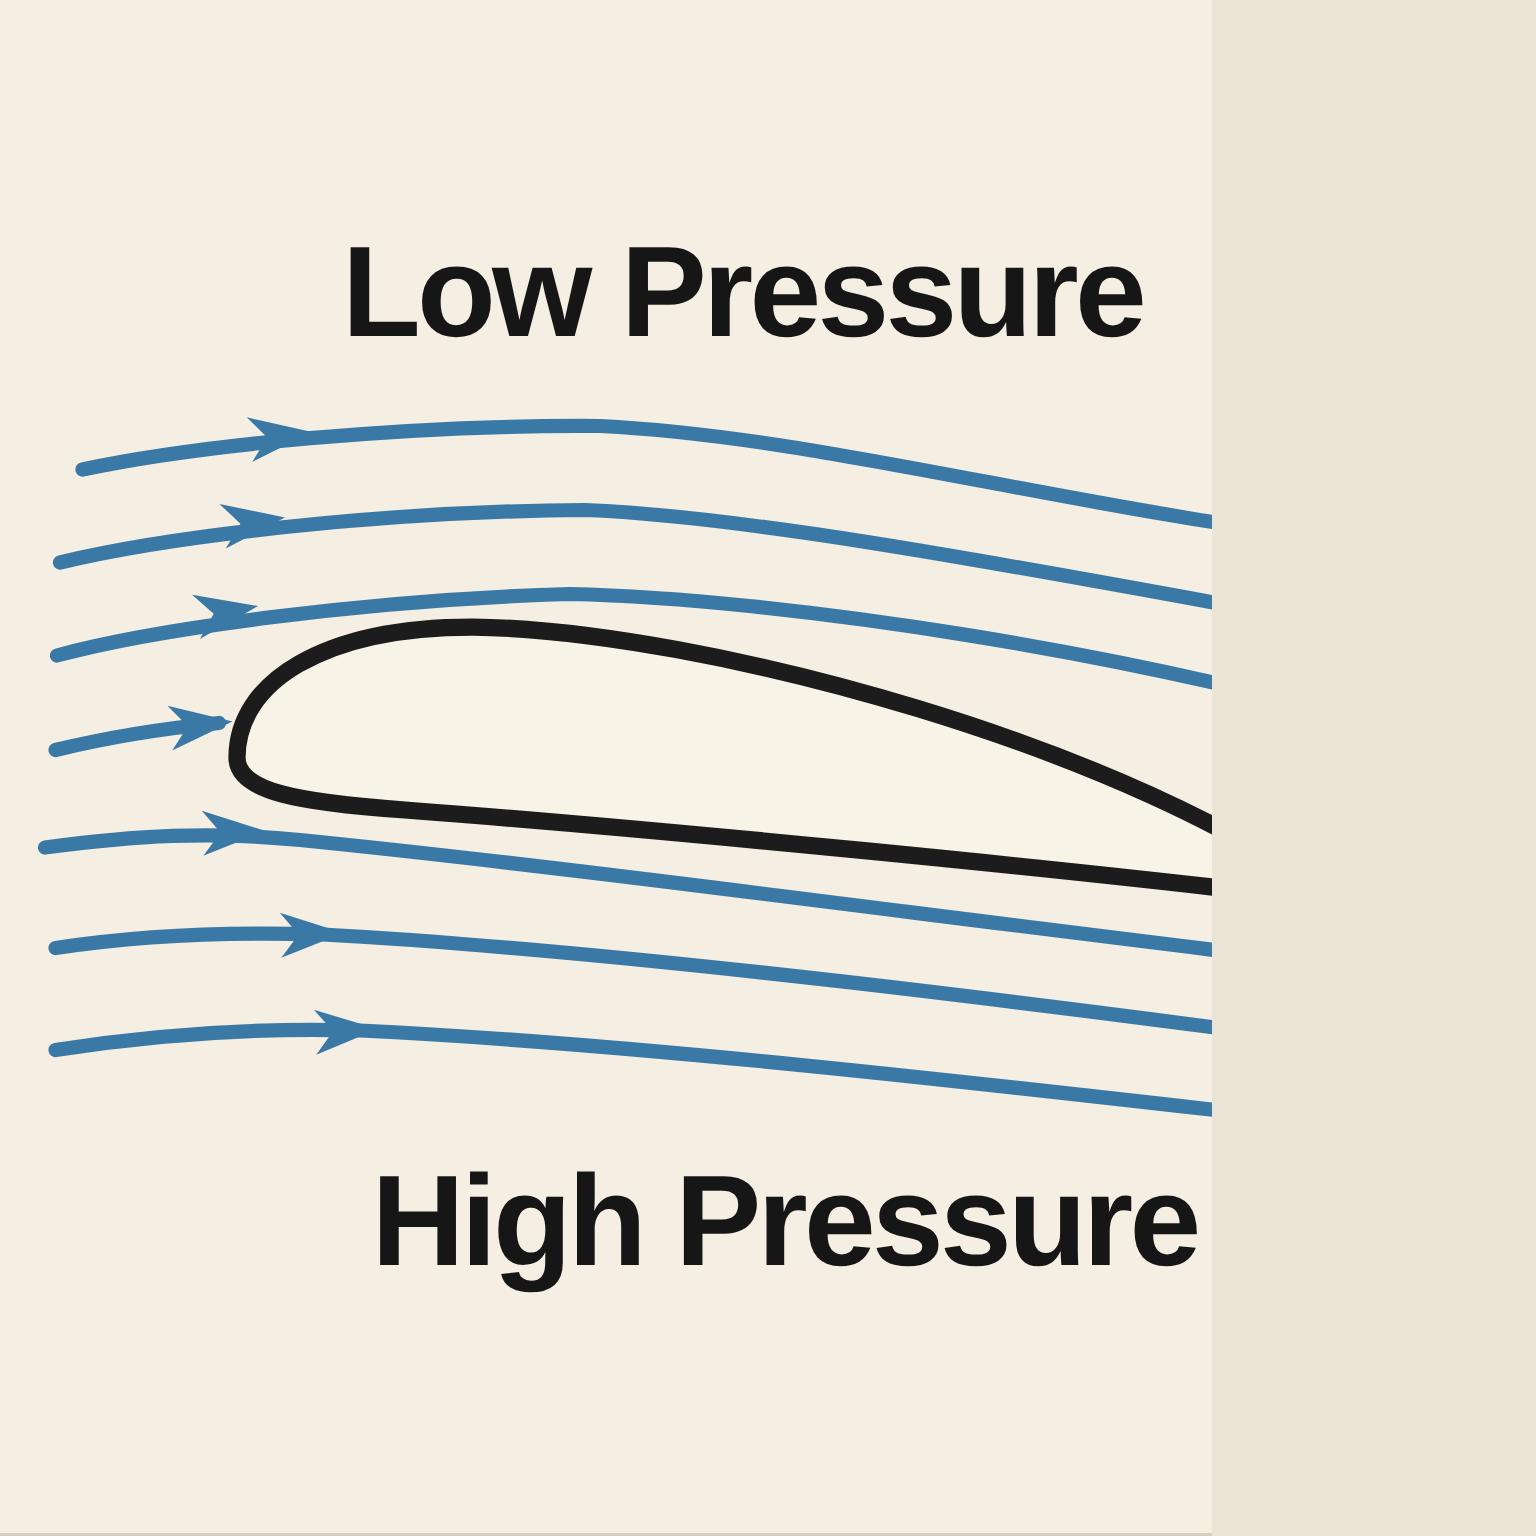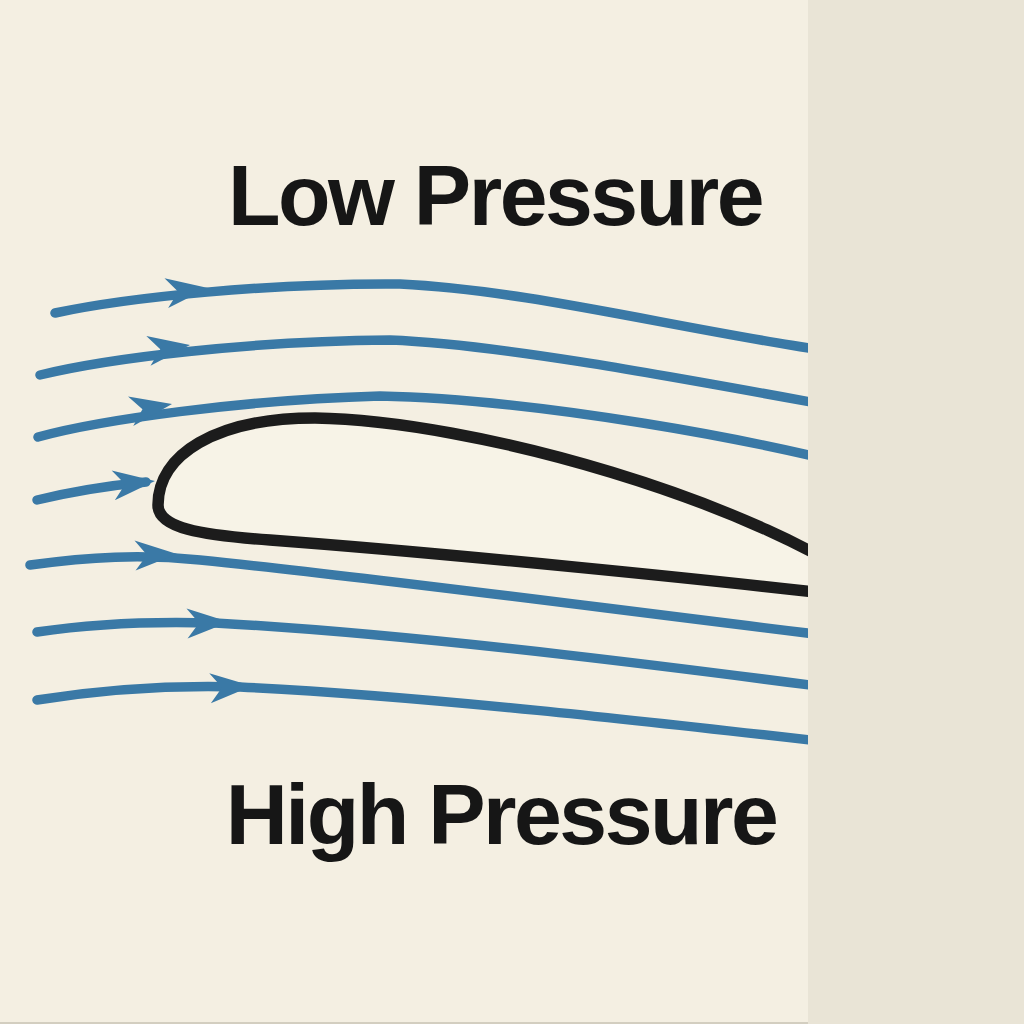--- a/index.html
+++ b/index.html
@@ -7,21 +7,21 @@
     position:relative;width:808px;height:1024px;overflow:hidden;
     font-family:"Liberation Sans","DejaVu Sans",sans-serif;
   }
   #stage svg{position:absolute;left:0;top:0;}
   .pressure-label{
     position:absolute;transform:translateX(-50%);
     font-size:86px;font-weight:bold;letter-spacing:-2.5px;
     color:#161616;white-space:nowrap;line-height:1;
   }
   #label-low{left:495px;top:152px;}
-  #label-high{left:501px;top:771px;}
+  #label-high{left:523px;top:771px;}
   .stream-line{fill:none;stroke-width:9.5;stroke-linecap:round;}
   .airfoil-shape{stroke-width:11.5;stroke-linejoin:round;}
   .bottom-edge{position:absolute;left:0;bottom:0;width:1024px;height:2px;
     background:rgba(60,55,40,0.18);}
 </style>
 </head>
 <body>
 
 <div id="stage">
 

